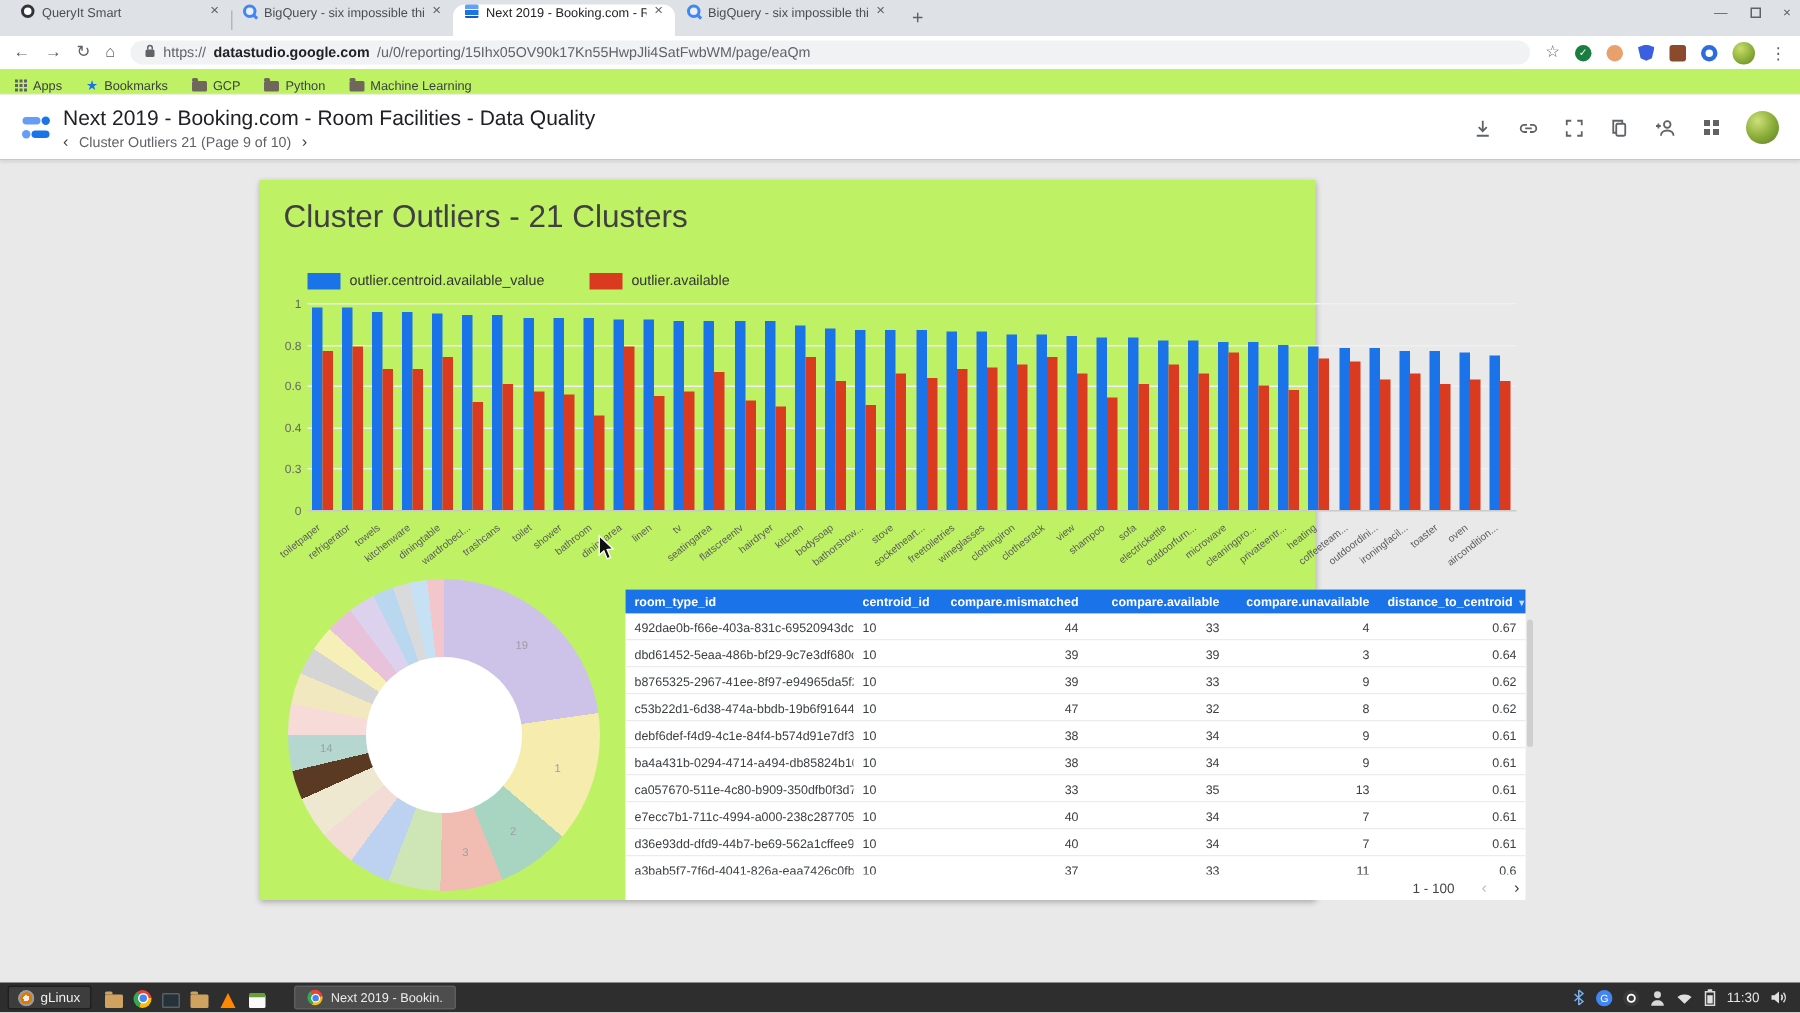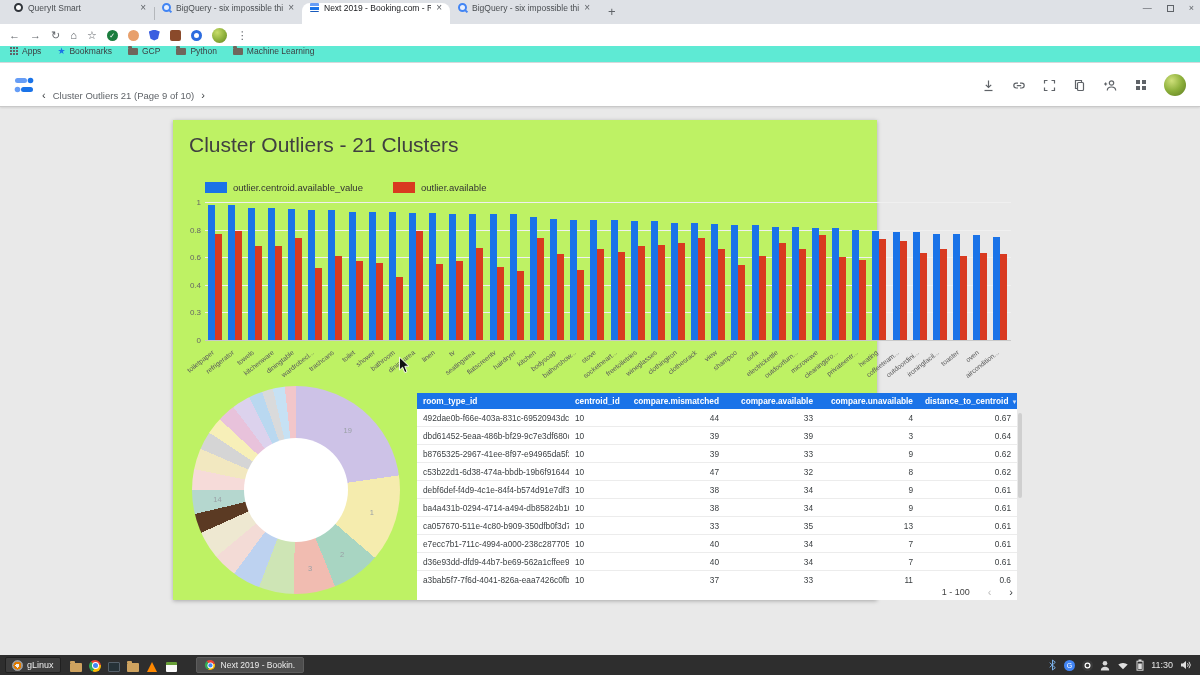--- a/index.html
+++ b/index.html
@@ -30,21 +30,21 @@
   .ext{width:11px;height:11px;border-radius:50%;flex:0 0 auto;}
   .ext-green{background:#1b7d3e;color:#fff;font-size:7px;text-align:center;line-height:11px;}
   .ext-orange{background:#e8a06c;}
   .ext-shield{border-radius:0;background:#3b5fe0;clip-path:polygon(50% 0,100% 18%,84% 85%,50% 100%,16% 85%,0 18%);}
   .ext-book{border-radius:2px;background:#8a4a2b;}
   .ext-blue{background:#fff;border:3px solid #2d6cdf;}
   .avatar-sm{width:15px;height:15px;border-radius:50%;background:radial-gradient(circle at 35% 30%,#c8dd6a,#8caf3a 55%,#64831f);flex:0 0 auto;}
   .menu-dots{font-size:11px;color:#5f6368;}
 
   
-  .bookmarksbar{position:absolute;top:46px;left:0;width:1200px;height:17px;background:#5eead4;border-bottom:1px solid #d7d9dc;display:flex;align-items:flex-start;gap:16px;padding-left:10px;font-size:8.5px;color:#3c4043;}
+  .bookmarksbar{position:absolute;top:46px;left:0;width:1200px;height:17px;background:#bef264;border-bottom:1px solid #d7d9dc;display:flex;align-items:flex-end;gap:16px;padding-left:10px;font-size:8.5px;color:#3c4043;}
   .bm{display:flex;align-items:center;gap:4px;}
   .bm-folder{width:10px;height:7px;background:#6f665c;border-radius:1px;position:relative;margin-top:1px;}
   .bm-folder::before{content:"";position:absolute;top:-2px;left:0;width:4px;height:2px;background:#6f665c;border-radius:1px 1px 0 0;}
   .bm-star{color:#1a73e8;font-size:9px;}
   .appsgrid{display:grid;grid-template-columns:repeat(3,2px);grid-gap:1px;}
   .appsgrid i{width:2px;height:2px;background:#5f6368;display:block;}
 
   
   .rheader{position:absolute;top:63px;left:0;width:1200px;height:44px;background:#fff;border-bottom:1px solid #c9c9c9;box-shadow:0 1px 2px rgba(0,0,0,.10);z-index:3;}
   .ds-logo{position:absolute;left:12px;top:10px;}
@@ -146,20 +146,29 @@
       <span class="win-max"></span>
       <span>×</span>
     </div>
   </div>
 
   <div class="toolbar">
     <span class="navicon">←</span>
     <span class="navicon">→</span>
     <span class="navicon">↻</span>
     <span class="navicon">⌂</span>
+    <div class="urlpill">
+      <span class="lock"><svg width="8" height="10">
+            <rect x="1" y="4" width="6" height="5" rx="1" fill="#5f6368"></rect>
+            <path d="M2.5 4V2.8a1.5 1.5 0 013 0V4" stroke="#5f6368" fill="none" stroke-width="1"></path>
+          </svg></span>
+      <span>https://</span>
+        <span class="url-domain">datastudio.google.com</span>
+        <span>/u/0/reporting/15Ihx05OV90k17Kn55HwpJli4SatFwbWM/page/eaQm</span>
+    </div>
     <span class="navicon">☆</span>
     <div id="extensions" style="display:flex;gap:10px;align-items:center;">
         <span class="ext ext-green">✓</span>
         <span class="ext ext-orange"></span>
         <span class="ext ext-shield"></span>
         <span class="ext ext-book"></span>
         <span class="ext ext-blue"></span>
       </div>
     <span class="avatar-sm"></span>
     <span class="menu-dots">⋮</span>
@@ -198,20 +207,21 @@
       </div>
     </div>
 
   <div class="rheader">
     <span class="ds-logo"><svg width="24" height="24" viewBox="0 0 24 24">
           <rect x="3" y="5" width="12" height="5" rx="2.5" fill="#669df6"></rect>
           <circle cx="18.5" cy="7.5" r="2.8" fill="#1a73e8"></circle>
           <rect x="9" y="14" width="12" height="5" rx="2.5" fill="#1a73e8"></rect>
           <circle cx="5.5" cy="16.5" r="2.8" fill="#669df6"></circle>
         </svg></span>
+    <div class="rtitle">Next 2019 - Booking.com - Room Facilities - Data Quality</div>
     <div class="rnav">
       <span class="chev">‹</span>
       <span>Cluster Outliers 21 (Page 9 of 10)</span>
       <span class="chev">›</span>
     </div>
     <div class="ractions" id="ractions">
         <span class="ricon">
           <svg width="13" height="13">
             <path d="M6.5 1.5v6.5M3.8 5.8l2.7 2.7 2.7-2.7" stroke="#5f6368" fill="none" stroke-width="1.2"></path>
             <path d="M2.5 11.5h8" stroke="#5f6368" fill="none" stroke-width="1.2"></path>

